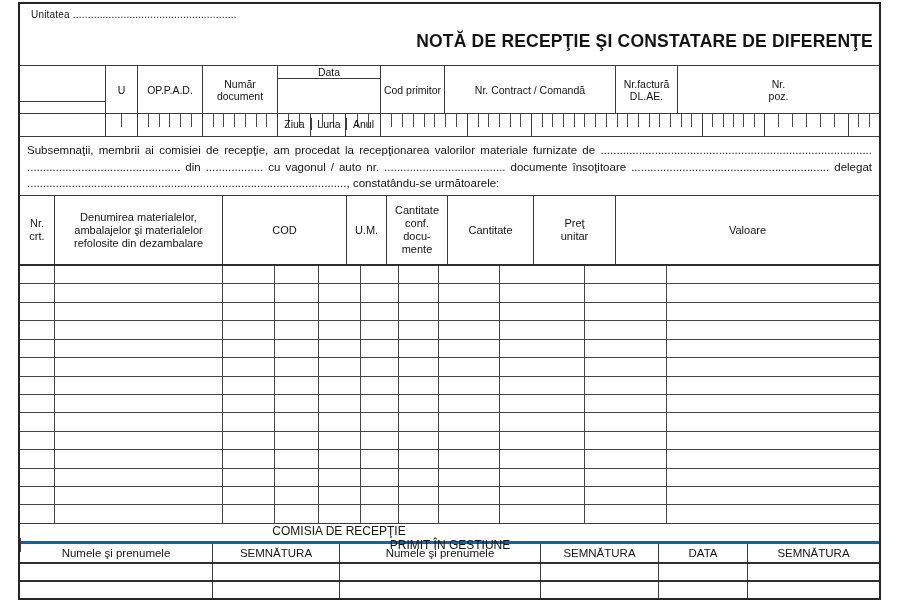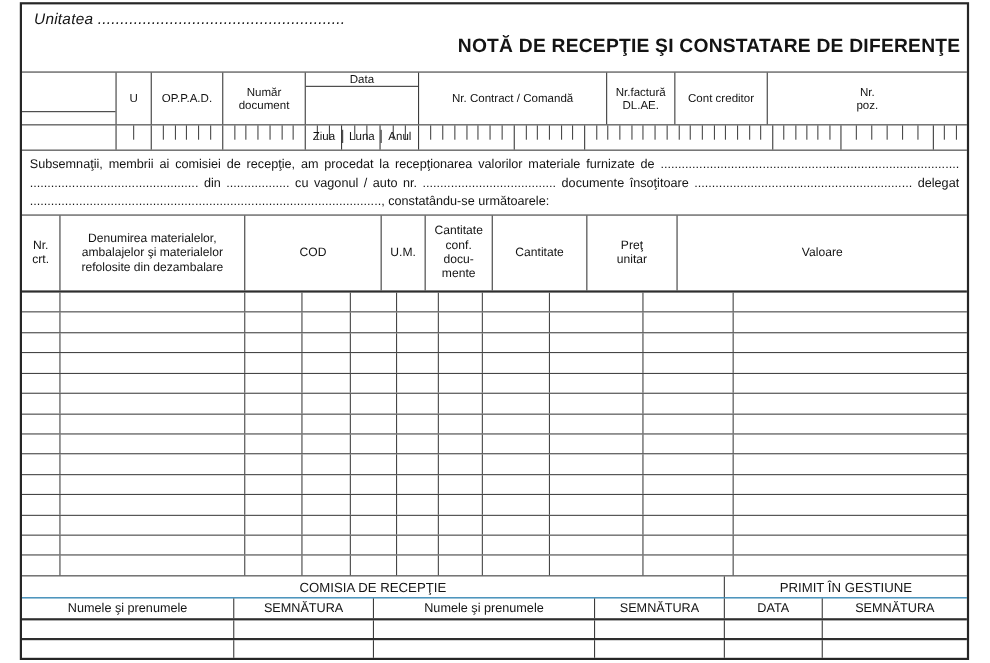--- a/index.html
+++ b/index.html
@@ -11,21 +11,21 @@
     position: relative;
   }
   .form {
     position: absolute; left: 18px; top: 2px;
     width: 863px; height: 598px;
     border: 2px solid #262626;
   }
   
   .unitatea {
     position: absolute; top: 5px; left: 11px;
-    font-size: 14px; letter-spacing: 0.2px; font-style: italic;
+    font-size: 10px; letter-spacing: 0.2px;
   }
   .title {
     position: absolute; top: 27px; right: 6px;
     font-size: 17.5px; font-weight: 700; letter-spacing: 0.2px;
     white-space: nowrap;
   }
   
   .info-table {
     position: absolute; top: 61px; left: 0; right: 0; height: 72px;
     border-top: 1px solid #3c3c3c; border-bottom: 1px solid #3c3c3c;
@@ -88,21 +88,21 @@
   .mcell { border-left: 1px solid #454545; }
   .mcell:first-child { border-left: none; }
   .mw0{width:34px}.mw1{width:168px}.mw2{width:52px}.mw3{width:44px}.mw4{width:42px}
   .mw5{width:38px}.mw6{width:40px}.mw7{width:61px}.mw8{width:85px}.mw9{width:82px}.mw10{flex:1}
   
   .footer {
     position: absolute; top: 519px; left: 0; right: 0; bottom: 0;
     border-top: 1px solid #3c3c3c;
     display: flex; flex-direction: column;
   }
-  .f-band1 { height: 20px; border-bottom: 1px solid #0369a1; display: flex; font-size: 12px; }
+  .f-band1 { height: 20px; border-bottom: 3px solid #0369a1; display: flex; font-size: 12px; flex-direction: column; }
   .fb { display:flex; align-items:center; justify-content:center; }
   .fb.bl { border-left: 1px solid #3c3c3c; }
   .fb.fw-com { width: 638px; } .fb.fw-prim { flex: 1; }
   .f-band2 { height: 20px; border-bottom: 2px solid #2e2e2e; display: flex; font-size: 11.5px; }
   .fc { display:flex; align-items:center; justify-content:center; border-left:1px solid #3c3c3c; }
   .fc:first-child { border-left:none; }
   .fcw0{width:192px}.fcw1{width:127px}.fcw2{width:201px}.fcw3{width:118px}.fcw4{width:89px}.fcw5{flex:1}
   .f-row { flex: 1; display: flex; border-bottom: 2px solid #2e2e2e; }
   .f-row.last { border-bottom: none; }
   .f-row .fc { border-left:1px solid #3c3c3c; }
@@ -128,26 +128,26 @@
         <span>document</span>
       </div>
       <div class="ic wdg">
         <div class="dg-top">Data</div>
         <div class="dg-bottom">
           <div class="dgc dw0">Ziua</div>
           <div class="dgc dw1 bl">Luna</div>
           <div class="dgc dw2 bl">Anul</div>
         </div>
       </div>
+      <div class="ic w8">Cod primitor</div>
       <div class="ic w9">Nr. Contract / Comandă</div>
       <div class="ic w10">
         <span>Nr.factură</span>
         <span>DL.AE.</span>
       </div>
-      <div class="ic w11">Cont creditor</div>
       <div class="ic w12">
         <span>Nr.</span>
         <span>poz.</span>
       </div>
     </div>
     <div class="tick-row">
       <div class="tcell w0"></div>
       <div class="tcell w1">
           <div class="tick"></div>
         </div>

